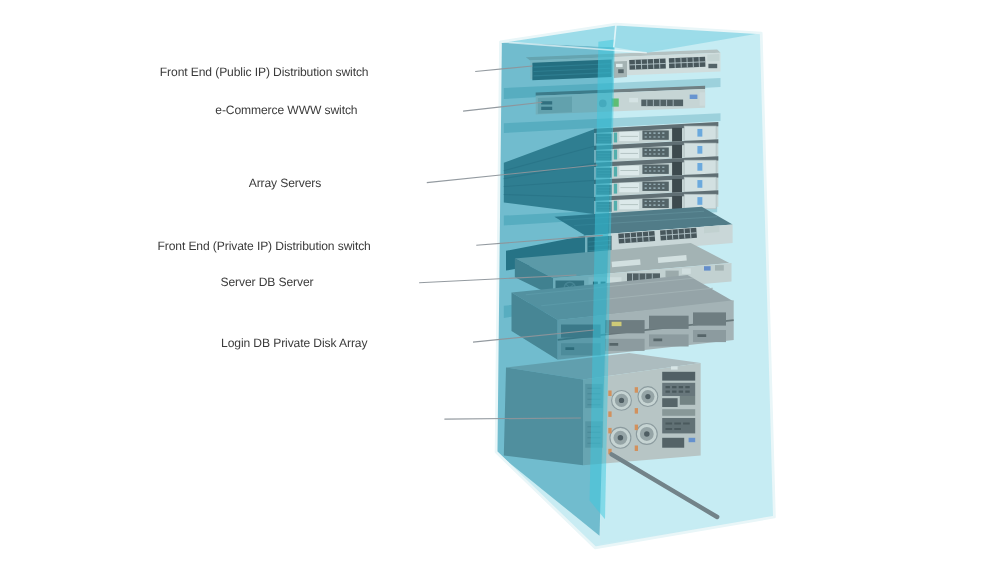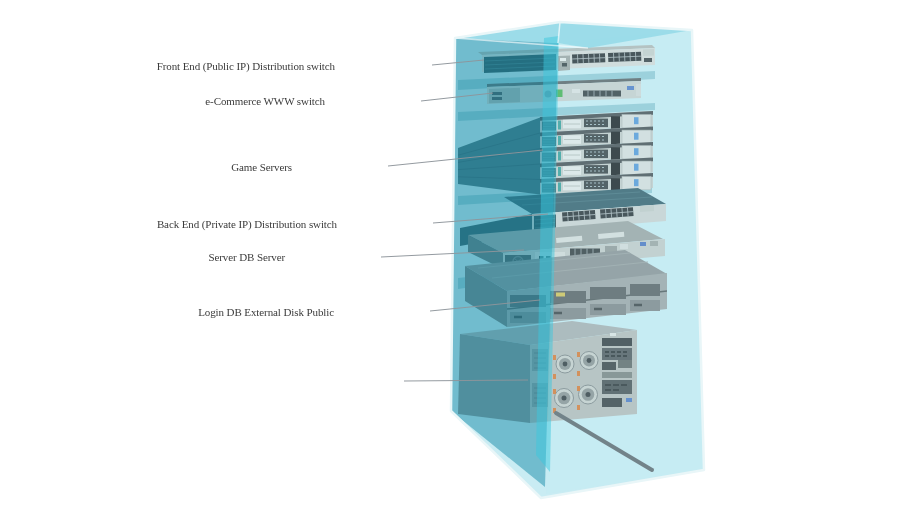--- a/index.html
+++ b/index.html
@@ -1,18 +1,18 @@
 <!DOCTYPE html>
 <html><head>
 <meta charset="utf-8">
 <style>
   html,body{margin:0;padding:0;background:#ffffff;}
   .stage{
     position:relative;width:818px;height:512px;overflow:hidden;background:#ffffff;
-    font-family:Liberation Serif, serif;
+    font-family:Liberation Sans, sans-serif;
     border-radius:27px;
   }
   .stage svg{position:absolute;left:0;top:0;}
   .lbl{
     position:absolute;height:15px;line-height:15px;font-size:11px;color:#3b3b3b;
     white-space:nowrap;text-align:right;letter-spacing:-0.1px;
   }
 </style>
 </head>
 <body>
@@ -216,17 +216,17 @@
       <path d="M388 166 L543 150"></path>
       <path d="M433 223 L548 214"></path>
       <path d="M381 257 L524 250"></path>
       <path d="M430 311 L540 300"></path>
       <path d="M404 381 L528 380"></path>
     </g>
   </svg>
 
   <div class="lbl" style="right:483px;top:59px">Front End (Public IP) Distribution switch</div>
   <div class="lbl" style="right:493px;top:94px">e-Commerce WWW switch</div>
-  <div class="lbl" style="right:526px;top:160px">Game Servers</div>
-  <div class="lbl" style="right:481px;top:217px">Back End (Private IP) Distribution switch</div>
+  <div class="lbl" style="right:526px;top:160px">Array Servers</div>
+  <div class="lbl" style="right:481px;top:217px">Front End (Private IP) Distribution switch</div>
   <div class="lbl" style="right:533px;top:250px">Server DB Server</div>
-  <div class="lbl" style="right:484px;top:305px">Login DB External Disk Public</div>
+  <div class="lbl" style="right:484px;top:305px">Login DB Private Disk Array</div>
 </div>
 
 </body></html>

